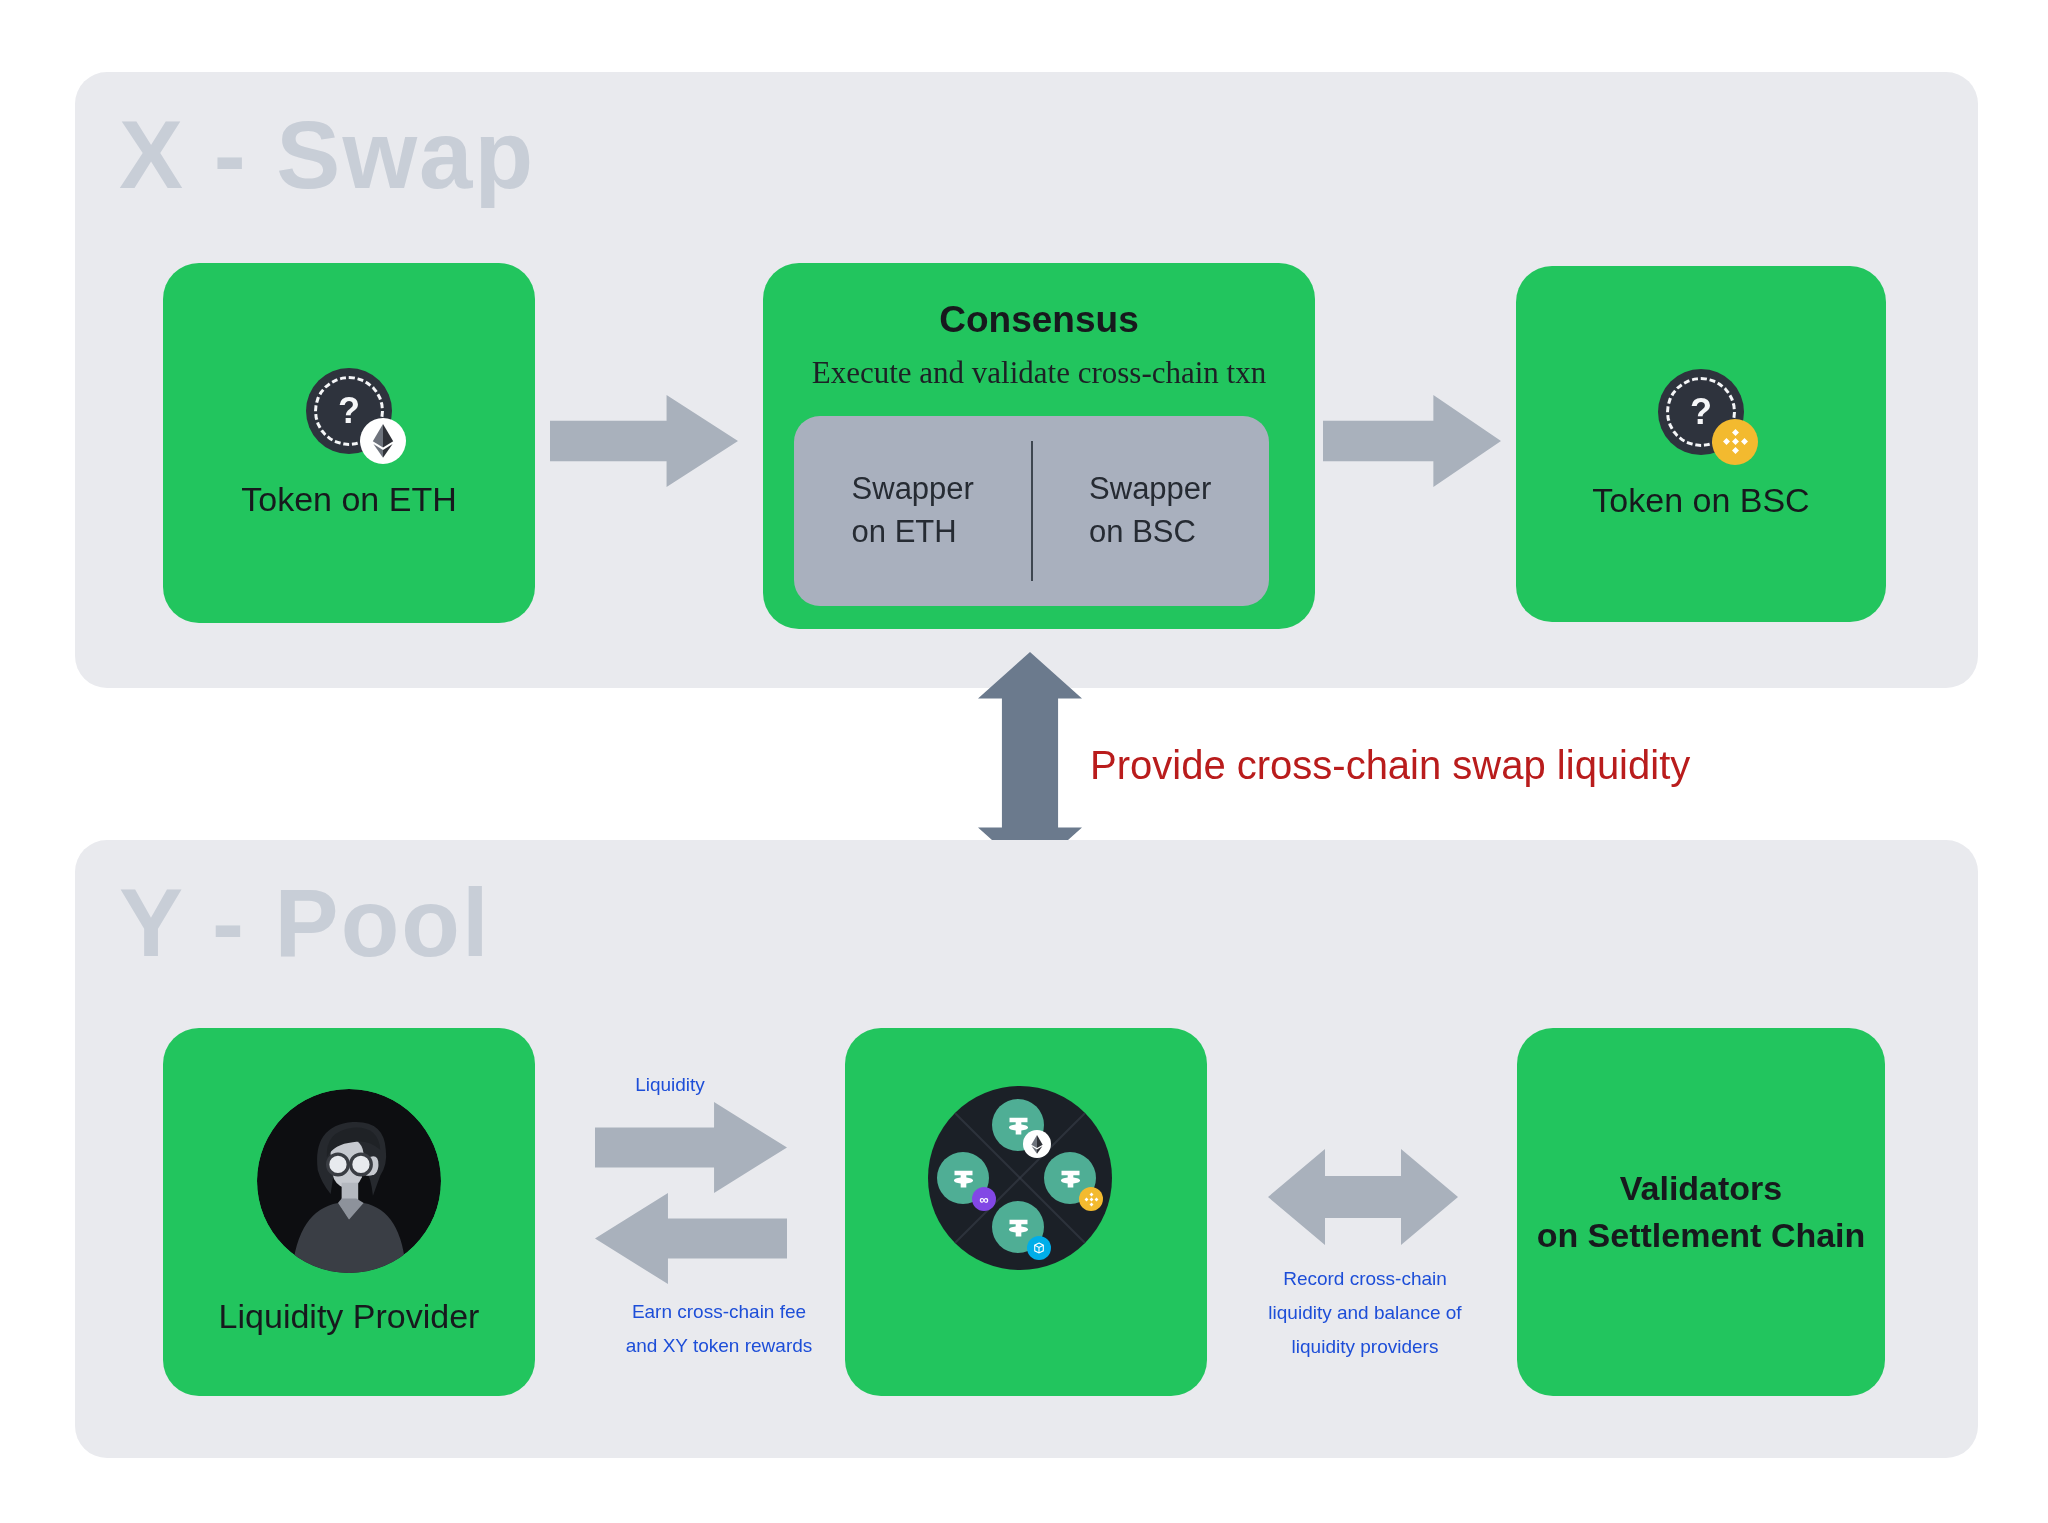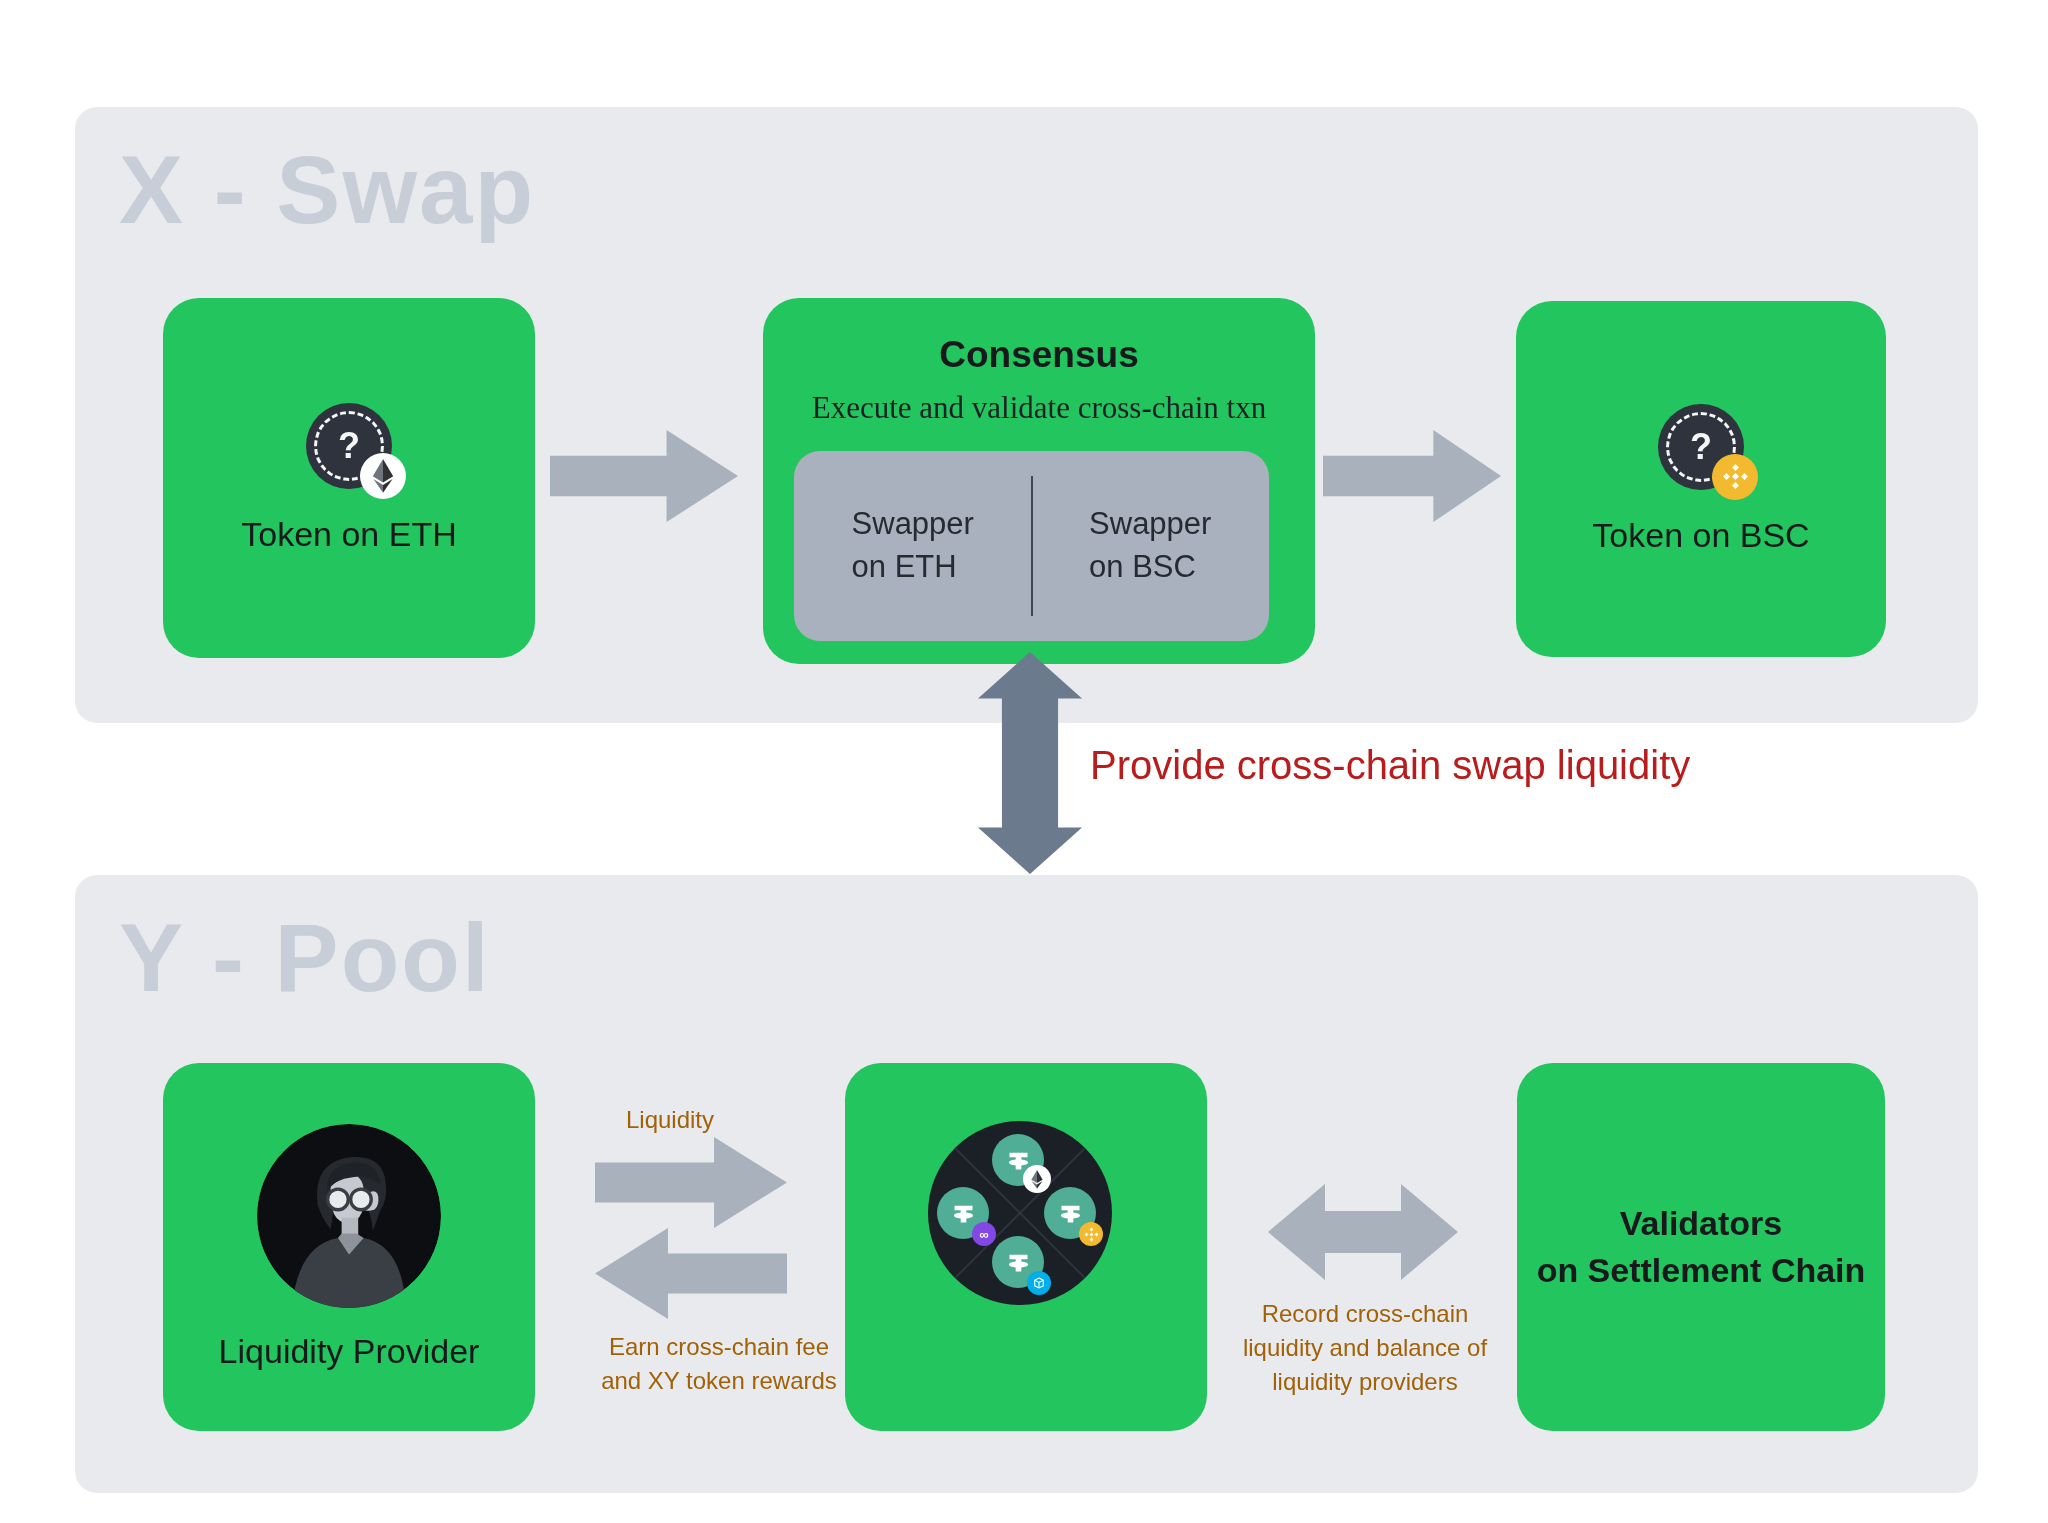--- a/index.html
+++ b/index.html
@@ -1,20 +1,20 @@
 <!DOCTYPE html>
 <html><head>
 <meta charset="utf-8">
 <style>
   html,body{margin:0;padding:0;background:#ffffff;}
   .stage{
     position:relative;width:2048px;height:1523px;background:#ffffff;
     font-family:"Liberation Sans", "DejaVu Sans", sans-serif;color:#17191d;overflow:hidden;
   }
-  .panel{position:absolute;left:75px;width:1903px;background:#e9eaee;border-radius:22px;margin-top:35px;}
+  .panel{position:absolute;left:75px;width:1903px;background:#e9eaee;border-radius:32px;}
   .panel.xswap{top:72px;height:616px;}
   .panel.ypool{top:840px;height:618px;}
   .section-title{
     position:absolute;left:44px;top:28px;font-size:96px;font-weight:700;
     color:#c8ced7;letter-spacing:2px;
   }
   .node{
     position:absolute;background:#22c55e;border-radius:36px;
     display:flex;flex-direction:column;align-items:center;justify-content:center;
   }
@@ -57,21 +57,21 @@
   .arrow{position:absolute;background:#a9b1bc;}
   .arrow-right{clip-path:polygon(0% 29%,62% 29%,62% 2%,100% 50%,62% 98%,62% 71%,0% 71%);}
   .arrow-left{clip-path:polygon(100% 29%,38% 29%,38% 2%,0% 50%,38% 98%,38% 71%,100% 71%);}
   .arrow-h{clip-path:polygon(0% 50%,30% 2%,30% 29%,70% 29%,70% 2%,100% 50%,70% 98%,70% 71%,30% 71%,30% 98%);}
   .arrow-v{
     position:absolute;background:#6b7a8d;
     clip-path:polygon(50% 0%,100% 21%,77% 21%,77% 79%,100% 79%,50% 100%,0% 79%,23% 79%,23% 21%,0% 21%);
   }
   .bridge-label{position:absolute;left:1090px;top:743px;font-size:40px;color:#b91c1c;}
 
-  .flow-label{position:absolute;font-size:24px;color:#a16207;text-align:center;line-height:34px;}
+  .flow-label{position:absolute;font-size:19px;color:#1d4ed8;text-align:center;line-height:34px;}
 
   
   .avatar{width:184px;height:184px;border-radius:50%;overflow:hidden;margin-bottom:24px;}
 
   
   .pool-circle{
     position:absolute;left:83px;top:58px;width:184px;height:184px;border-radius:50%;
     background:#1b2027;overflow:hidden;
   }
   .pool-cross{

